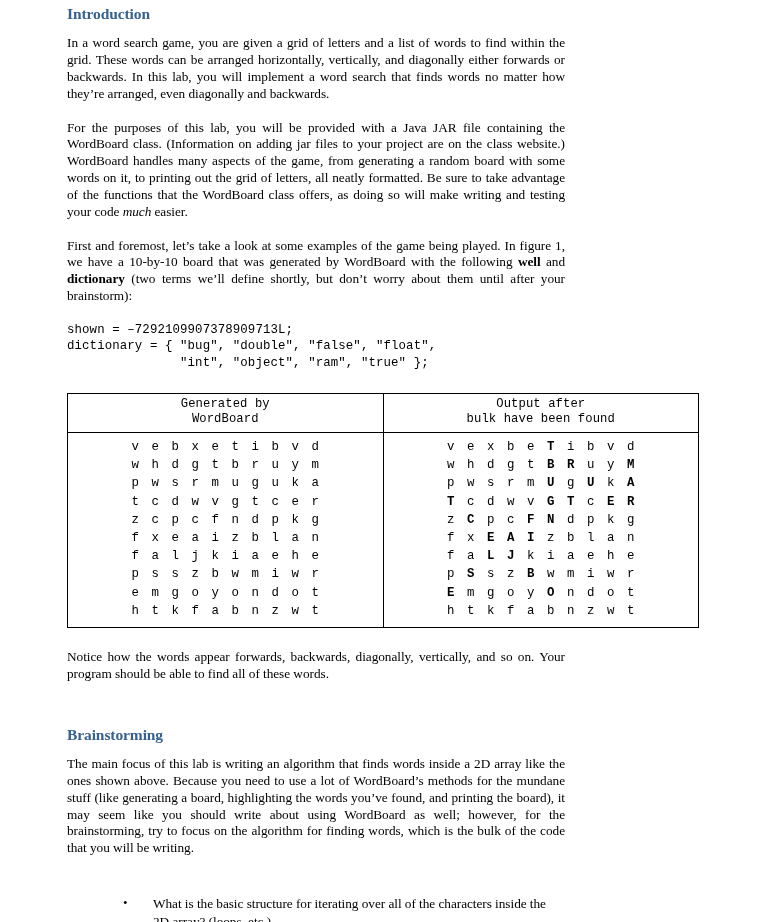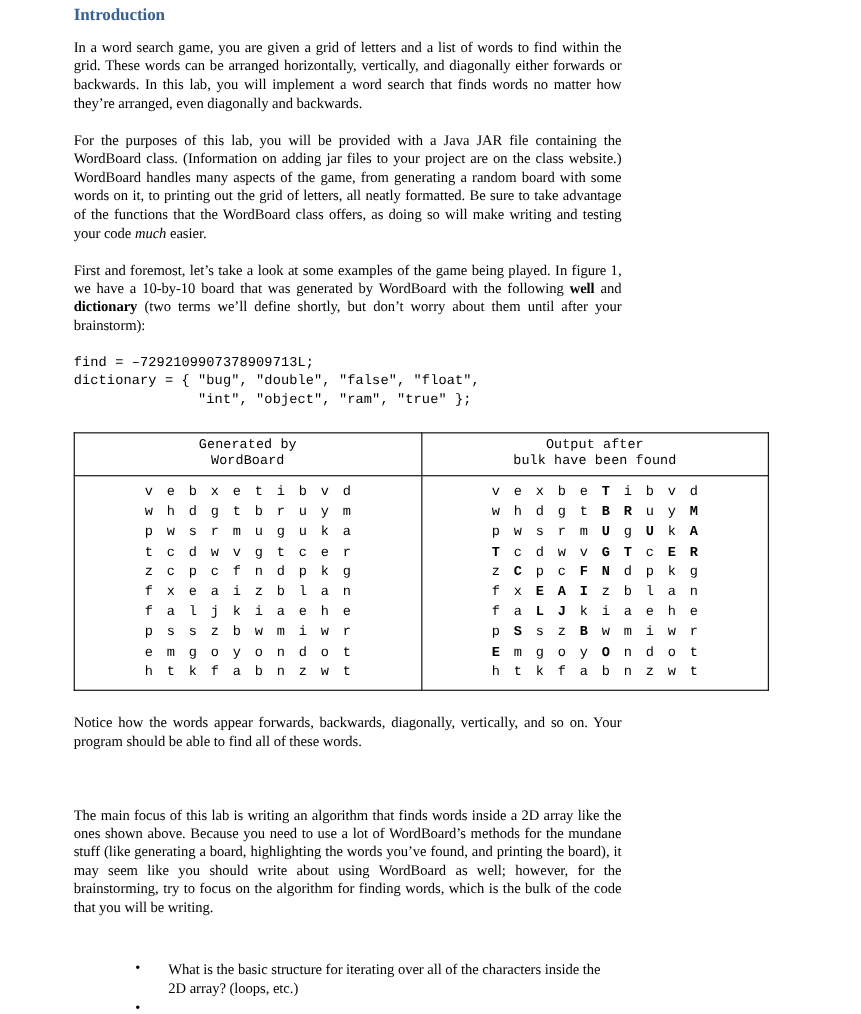--- a/index.html
+++ b/index.html
@@ -131,21 +131,21 @@
   <div class="gap-md"></div>
 
   <p class="body-text"><span>For the purposes of this lab, you will be provided with a Java JAR file containing the WordBoard class. (Information on adding jar files to your project are on the class website.) WordBoard handles many aspects of the game, from generating a random board with some words on it, to printing out the grid of letters, all neatly formatted. Be sure to take advantage of the functions that the WordBoard class offers, as doing so will make writing and testing your code </span><i class="em">much</i><span> easier.</span></p>
 
   <div class="gap-md"></div>
 
   <p class="body-text"><span>First and foremost, let’s take a look at some examples of the game being played. In figure 1, we have a 10-by-10 board that was generated by WordBoard with the following </span><b class="strong">well</b><span> and </span><b class="strong">dictionary</b><span> (two terms we’ll define shortly, but don’t worry about them until after your brainstorm):</span></p>
 
   <div class="gap-md"></div>
 
-  <div class="code-block"><span>find = –7292109907378909713L;</span>
+  <div class="code-block"><span>shown = –7292109907378909713L;</span>
 <span>dictionary = { "bug", "double", "false", "float",</span>
 <span>               "int", "object", "ram", "true" };</span></div>
 
   <div class="gap-lg"></div>
 
   <table class="figure-table">
     <tbody>
       <tr>
         <td class="tbl-head">
           <div>Generated by</div>
@@ -166,20 +166,21 @@
       </tr>
     </tbody>
   </table>
 
   <div class="gap-lg"></div>
 
   <p class="body-text">Notice how the words appear forwards, backwards, diagonally, vertically, and so on. Your program should be able to find all of these words.</p>
 
   <div style="height:38px"></div>
 
+  <h2 class="section-heading">Brainstorming</h2>
 
   <div class="gap-sm"></div>
 
   <p class="body-text">The main focus of this lab is writing an algorithm that finds words inside a 2D array like the ones shown above. Because you need to use a lot of WordBoard’s methods for the mundane stuff (like generating a board, highlighting the words you’ve found, and printing the board), it may seem like you should write about using WordBoard as well; however, for the brainstorming, try to focus on the algorithm for finding words, which is the bulk of the code that you will be writing.</p>
 
   <div class="gap-md"></div>
 
 
   <div class="gap-lg"></div>
 

